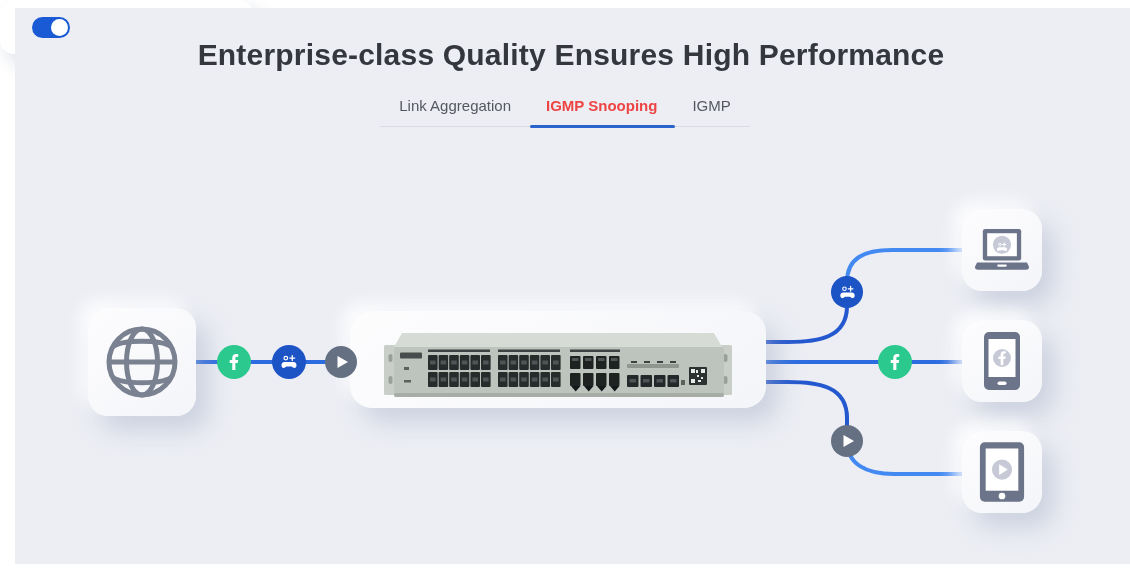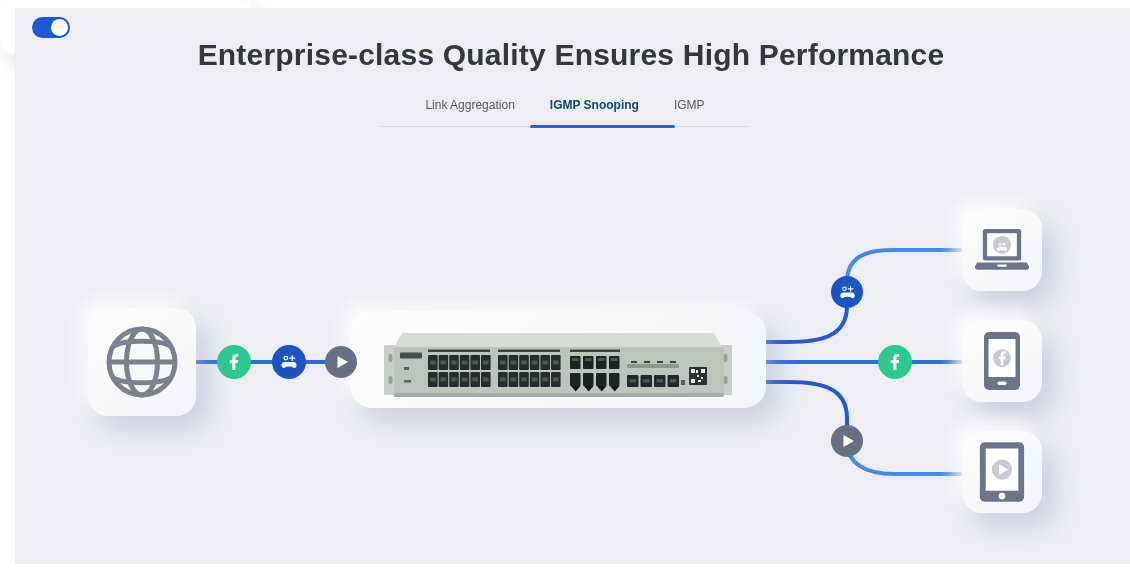--- a/index.html
+++ b/index.html
@@ -15,24 +15,24 @@
   
   .title{
     position:absolute;left:0;top:32px;width:1130px;text-align:center;
     font-size:30px;font-weight:700;color:#34383E;letter-spacing:.2px;margin:6px;
   }
   .tabs{
     position:absolute;left:380px;top:93px;width:370px;height:24px;
     display:flex;justify-content:center;align-items:center;gap:35px;
   }
   .tab{
-    font-size:12px;color:#55595F;cursor:pointer;white-space:nowrap;background:none;border:none;
+    font-size:15px;color:#55595F;cursor:pointer;white-space:nowrap;background:none;border:none;
     font-family:"Liberation Sans",sans-serif;padding:0;text-align:right;
   }
-  .tab.active{color:#0c4a6e;font-weight:700;}
+  .tab.active{color:#ef4444;font-weight:700;}
   .tab-divider{position:absolute;left:380px;top:126px;width:370px;height:1px;background:#D9DCE2;}
   .tab-underline{position:absolute;left:530px;top:125px;width:145px;height:3px;background:#2A63CC;border-radius:2px;}
 
   
   .card{
     position:absolute;border-radius:20px;
     background:linear-gradient(145deg,#FDFDFE,#F4F5F9);
     box-shadow:12px 14px 24px rgba(160,170,195,.42), -8px -8px 16px rgba(255,255,255,.9);
   }
   .igmp-card{

